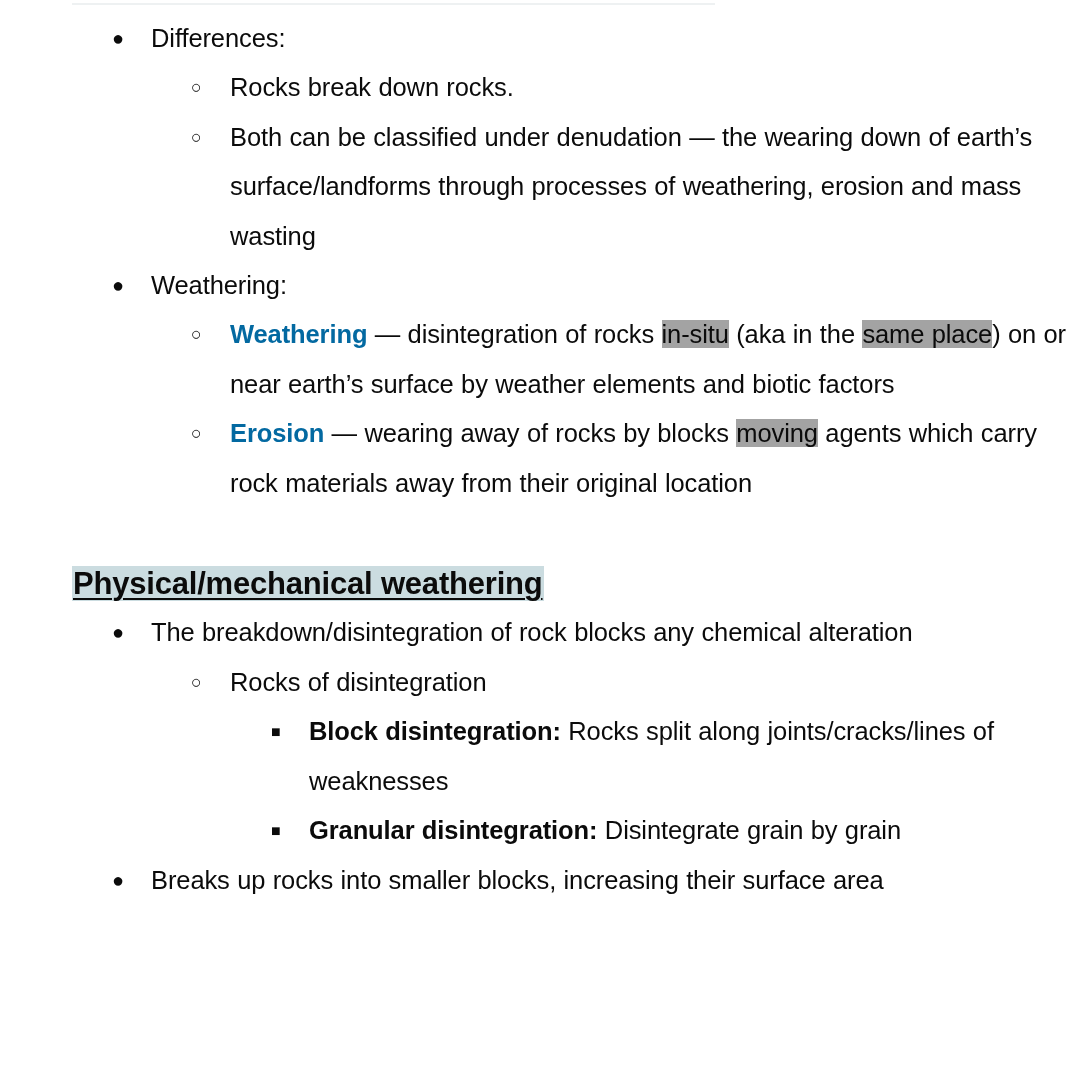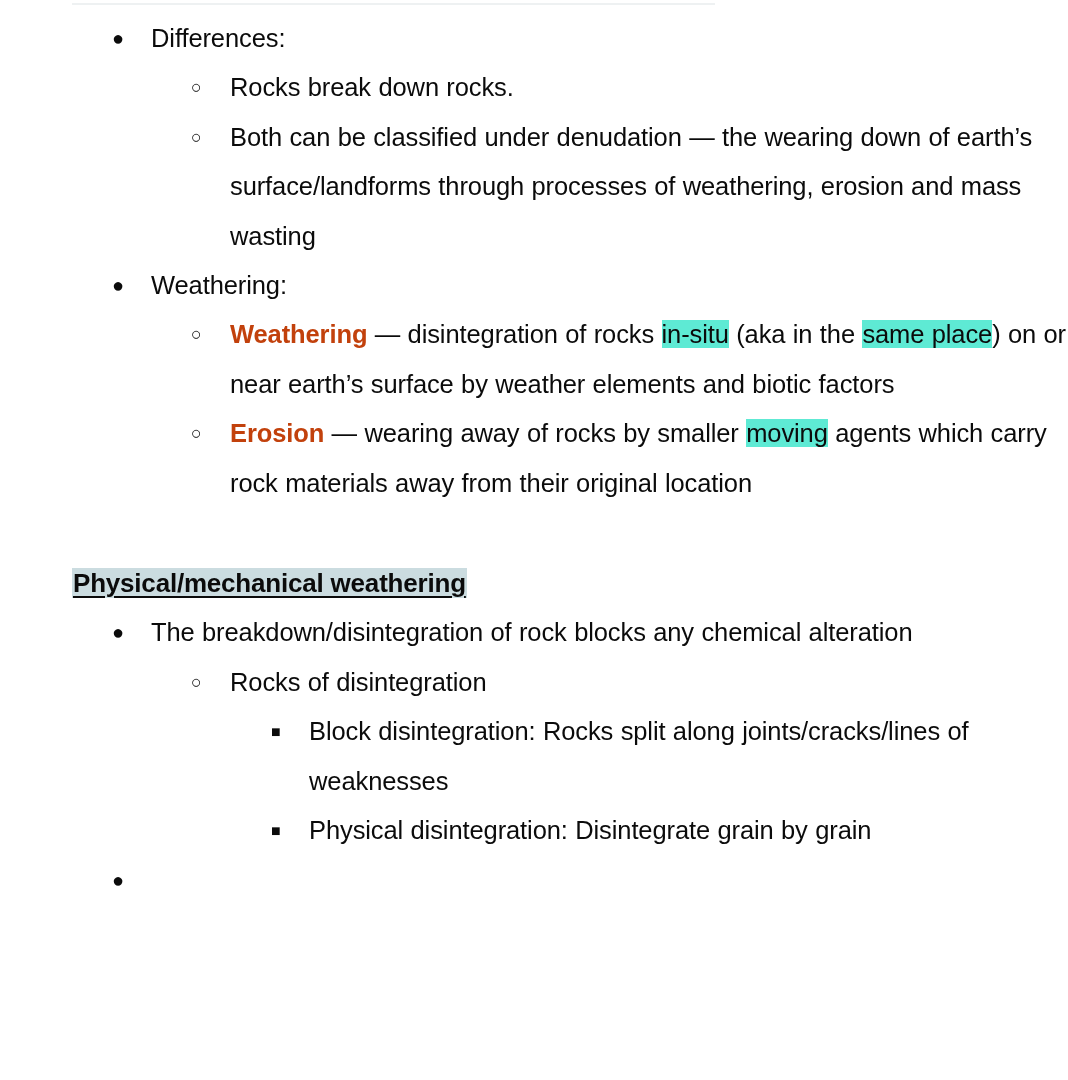--- a/index.html
+++ b/index.html
@@ -71,41 +71,41 @@
   .lvl2 { padding-left: 230px; }
   .lvl2 > .bullet { left: 191px; font-size: 18px; }
 
   
   .lvl3 { padding-left: 309px; }
   .lvl3 > .bullet { left: 271px; font-size: 16px; }
 
   
   .term {
     font-weight: bold;
-    color: #c2410c;
+    color: #0369a1;
   }
-  .strong { font-weight: normal; text-align: center; }
+  .strong { font-weight: bold; text-align: center; }
 
   .hl-pink {
-    background-color: #5eead4;
+    background-color: #a3a3a3;
     box-decoration-break: clone;
     -webkit-box-decoration-break: clone;
   }
   .hl-blue {
     background-color: #cbdce0;
     box-decoration-break: clone;
     -webkit-box-decoration-break: clone;
   }
 
   
   .heading {
     position: relative;
     margin-left: 72px;
     margin-top: 0;
-    font-size: 26px;
+    font-size: 31px;
     line-height: 49.4px;
     font-weight: bold;
     letter-spacing: -0.2px;
   }
   .heading .hl-blue {
     text-decoration: underline;
     text-underline-offset: 4px;
     text-decoration-thickness: 2px;
     padding: 0 1px;
   }
@@ -143,21 +143,21 @@
       <span class="txt">Weathering:</span>
     </div>
 
     <div class="item lvl2">
       <span class="bullet">○</span>
       <span class="txt"><span class="term">Weathering</span><span> — disintegration of rocks </span><span class="hl-pink">in-situ</span><span> (aka in the </span><span class="hl-pink">same place</span><span>) on or near earth’s surface by weather elements and biotic factors</span></span>
     </div>
 
     <div class="item lvl2">
       <span class="bullet">○</span>
-      <span class="txt"><span class="term">Erosion</span><span> — wearing away of rocks by smaller </span><span class="hl-pink">moving</span><span> agents which carry rock materials away from their original location</span></span>
+      <span class="txt"><span class="term">Erosion</span><span> — wearing away of rocks by blocks </span><span class="hl-pink">moving</span><span> agents which carry rock materials away from their original location</span></span>
     </div>
 
     <div class="spacer-block"></div>
 
     <div class="heading"><span class="hl-blue">Physical/mechanical weathering</span></div>
 
     <div class="item lvl1">
       <span class="bullet">●</span>
       <span class="txt">The breakdown/disintegration of rock blocks any chemical alteration</span>
     </div>
@@ -167,25 +167,26 @@
       <span class="txt">Rocks of disintegration</span>
     </div>
 
     <div class="item lvl3">
       <span class="bullet">■</span>
       <span class="txt"><span class="strong">Block disintegration:</span><span> Rocks split along joints/cracks/lines of weaknesses</span></span>
     </div>
 
     <div class="item lvl3">
       <span class="bullet">■</span>
-      <span class="txt"><span class="strong">Physical disintegration:</span><span> Disintegrate grain by grain</span></span>
+      <span class="txt"><span class="strong">Granular disintegration:</span><span> Disintegrate grain by grain</span></span>
     </div>
 
     <div class="item lvl1">
       <span class="bullet">●</span>
+      <span class="txt">Breaks up rocks into smaller blocks, increasing their surface area</span>
     </div>
 
     <div class="item lvl2 clipped-last">
       <span class="bullet">○</span>
     </div>
 
   </div>
 </div>
 
 </body></html>

